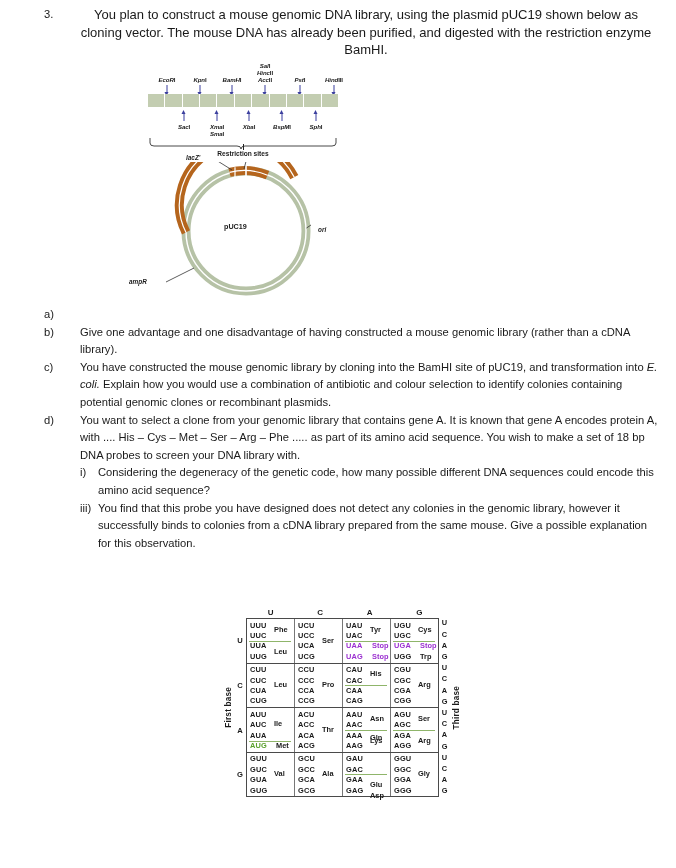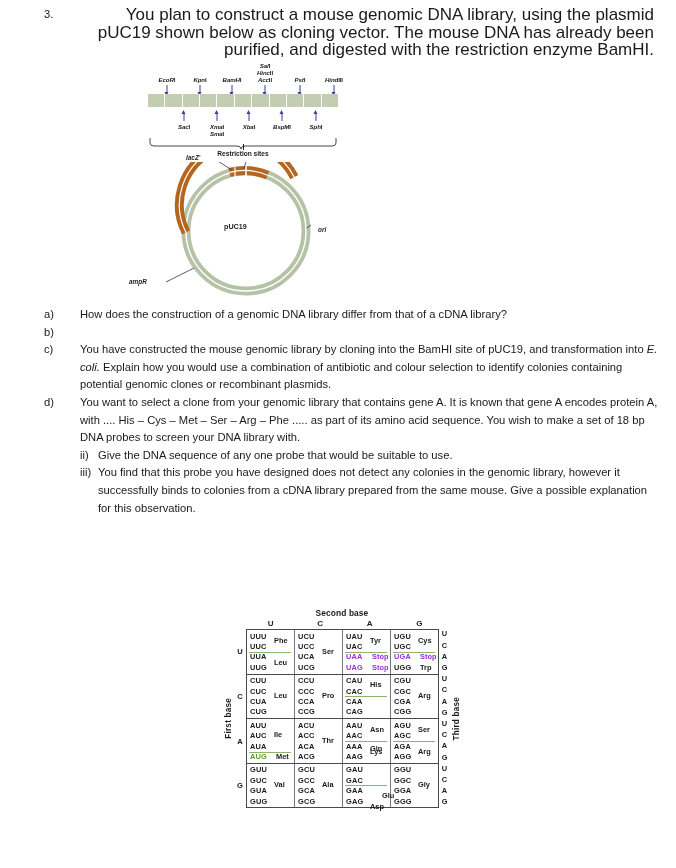--- a/index.html
+++ b/index.html
@@ -28,23 +28,23 @@
     padding: 6px 22px 0 44px;
   }
   .stem-num {
     width: 34px;
     flex: 0 0 34px;
     font-size: 11.2px;
     line-height: 17.5px;
   }
   .stem-text {
     flex: 1 1 auto;
-    font-size: 17px;
+    font-size: 13px;
     line-height: 17.5px;
-    text-align: right;
+    text-align: center;
   }
 
   
   .figure {
     position: absolute;
     left: 128px;
     top: 62px;
     width: 230px;
     height: 240px;
   }
@@ -429,45 +429,44 @@
   <div class="lab" style="left:190px; top:164px;">ori</div>
   <div class="lab" style="left:1px; top:216px;">
     <span>ampR</span>
   </div>
 </div>
 
 <div class="parts">
 
   <div class="part-row">
     <div class="part-letter">a)</div>
-    <div class="part-text">How does the construction of a genomic DNA library differ from that of a cDNA library?</div>
   </div>
 
   <div class="part-row">
     <div class="part-letter">b)</div>
+    <div class="part-text">Give one advantage and one disadvantage of having constructed a mouse genomic library (rather than a cDNA library).</div>
   </div>
 
   <div class="part-row">
     <div class="part-letter">c)</div>
     <div class="part-text"><span>You have constructed the mouse genomic library by cloning into the BamHI site of pUC19, and transformation into </span><i>E. coli.</i><span> Explain how you would use a combination of antibiotic and colour selection to identify colonies containing potential genomic clones or recombinant plasmids.</span></div>
   </div>
 
   <div class="part-row">
     <div class="part-letter">d)</div>
     <div class="part-text">
       <span>You want to select a clone from your genomic library that contains gene A. It is known that gene A encodes protein A, with  .... His – Cys – Met – Ser – Arg – Phe ..... as part of its amino acid sequence. You wish to make a set of 18 bp DNA probes to screen your DNA library with.</span>
-      <span class="sub"><span class="rn">ii)</span><span>Give the DNA sequence of any one probe that would be suitable to use.</span></span>
+      <span class="sub"><span class="rn">i)</span><span>Considering the degeneracy of the genetic code, how many possible different DNA sequences could encode this amino acid sequence?</span></span>
       <span class="sub"><span class="rn">iii)</span><span>You find that this probe you have designed does not detect any colonies in the genomic library, however it successfully binds to colonies from a cDNA library prepared from the same mouse. Give a possible explanation for this observation.</span></span>
     </div>
   </div>
 
 </div>
 
 <div class="codon-wrap">
-  <div class="second-base-title">Second base</div>
   <div class="colhead">
       <div>U</div>
       <div>C</div>
       <div>A</div>
       <div>G</div>
     </div>
   <div class="codon-body">
     <div class="side-label">
       <span>First base</span>
     </div>
@@ -718,21 +717,21 @@
             <div class="crow">
               <span class="codon">GAC</span>
             </div>
             <div class="crow">
               <span class="codon">GAA</span>
             </div>
             <div class="crow">
               <span class="codon">GAG</span>
             </div>
             <span class="aa-span" style="top: calc(25% - 5px); margin-top: 32px;">Asp</span>
-            <span class="aa-span" style="top: calc(75% - 5px); margin-left: 12px;">Glu</span>
+            <span class="aa-span" style="top: calc(75% - 5px);">Glu</span>
             <div class="sep" style="top: 50%;"></div>
           </div>
           <div class="cell">
             <div class="crow">
               <span class="codon">GGU</span>
             </div>
             <div class="crow">
               <span class="codon">GGC</span>
             </div>
             <div class="crow">

